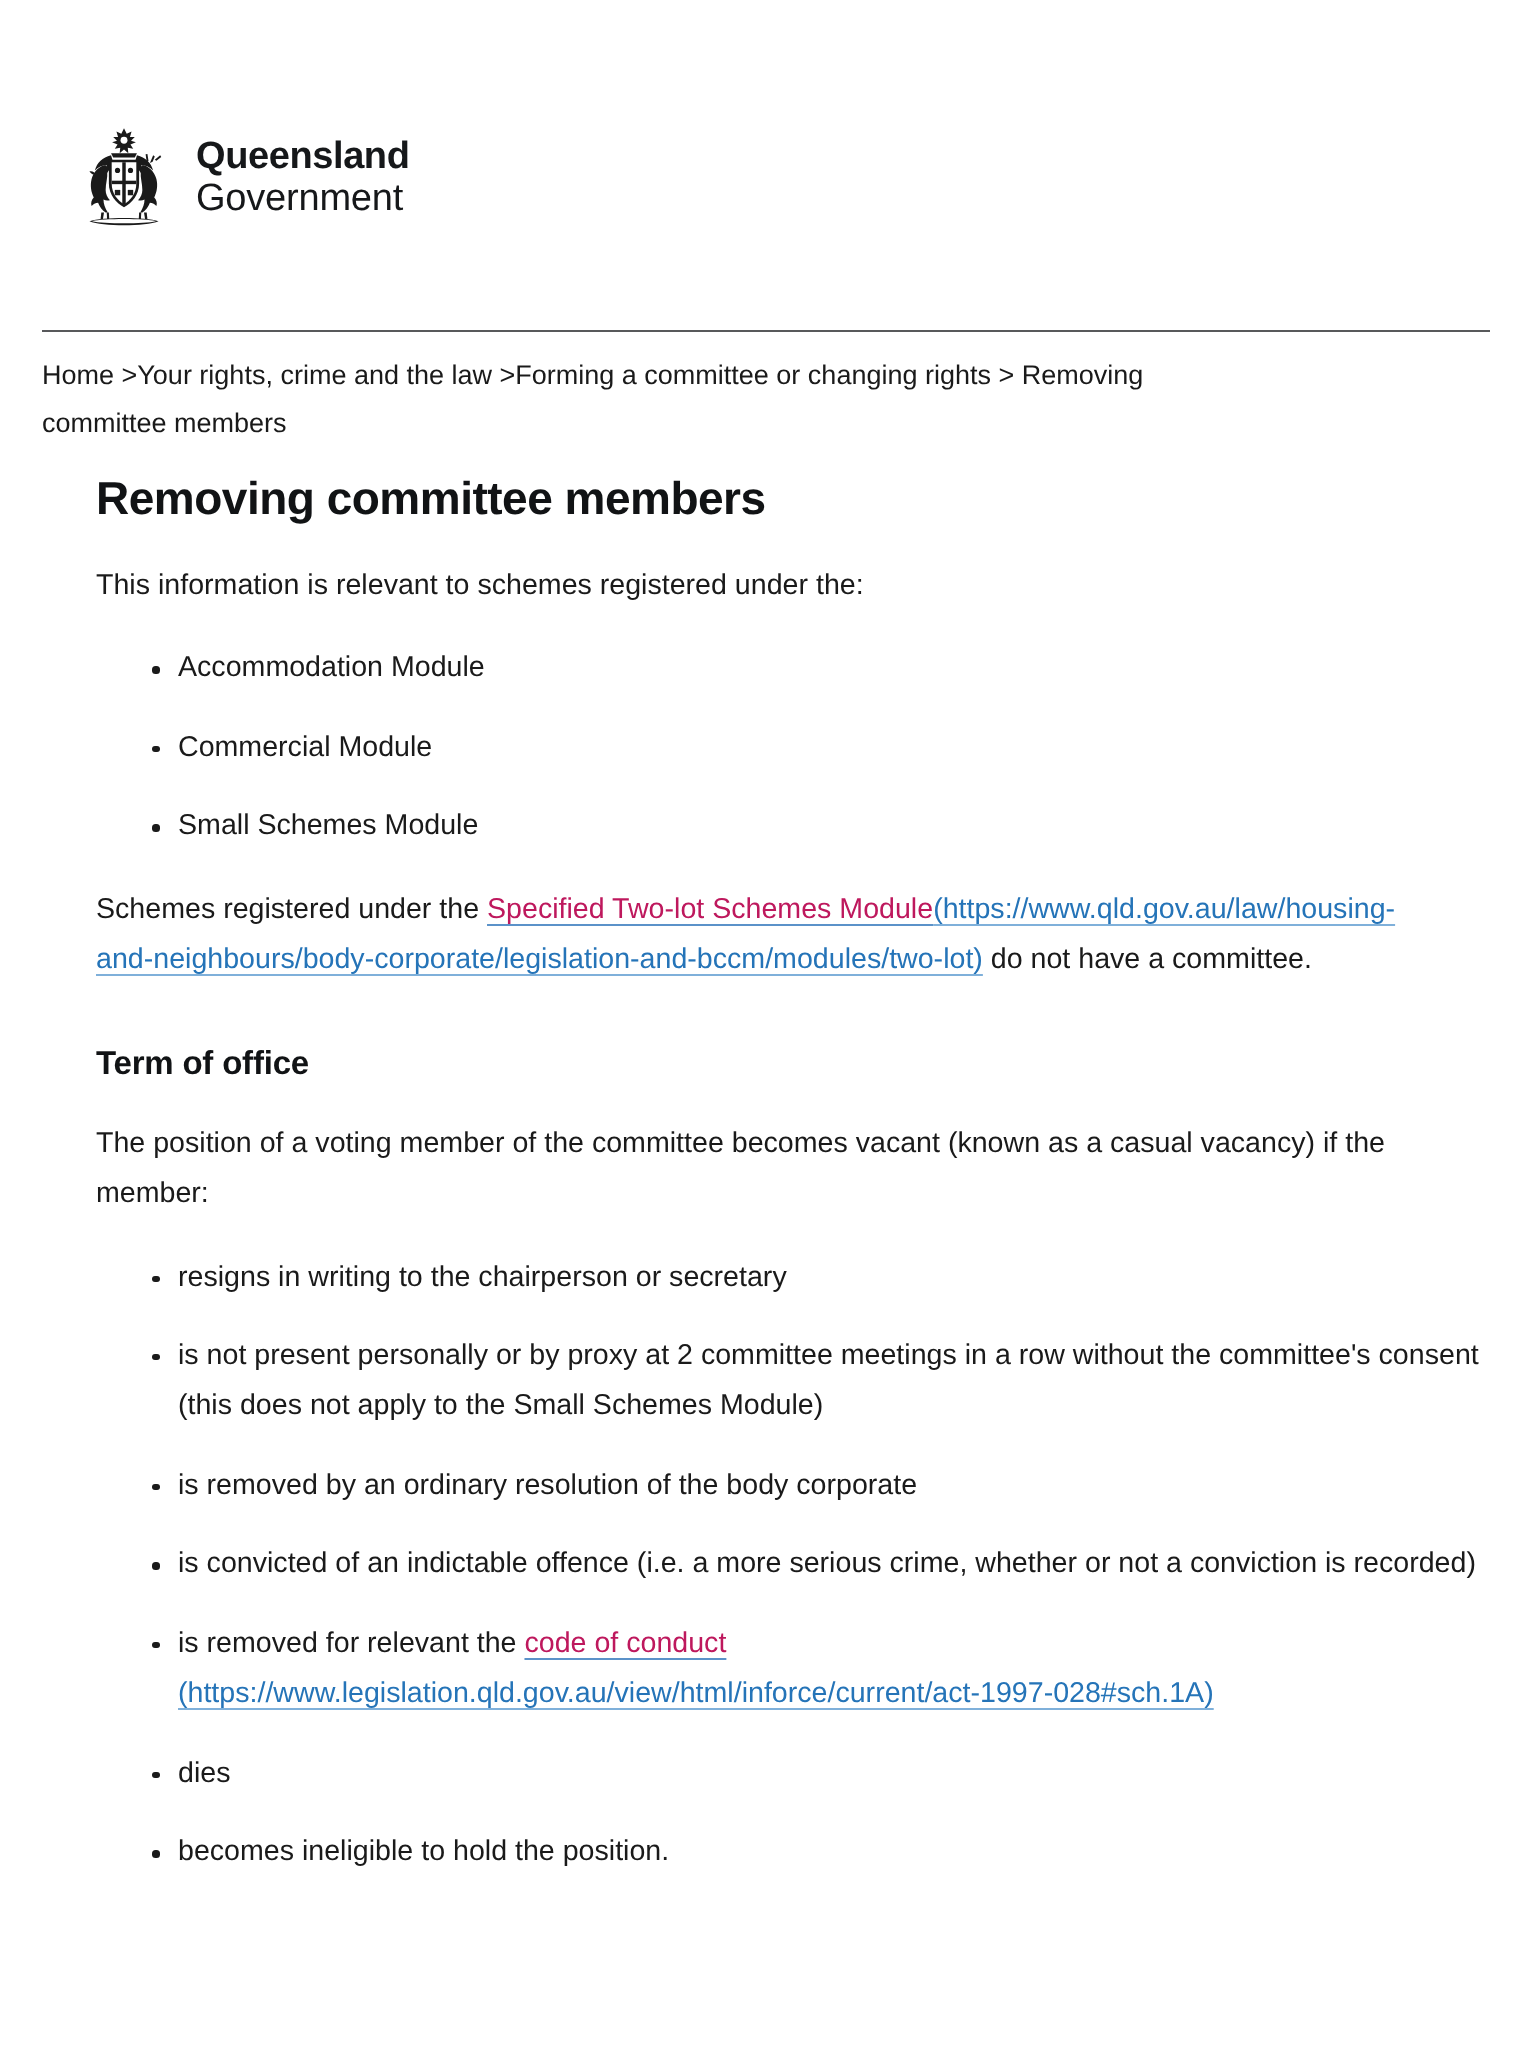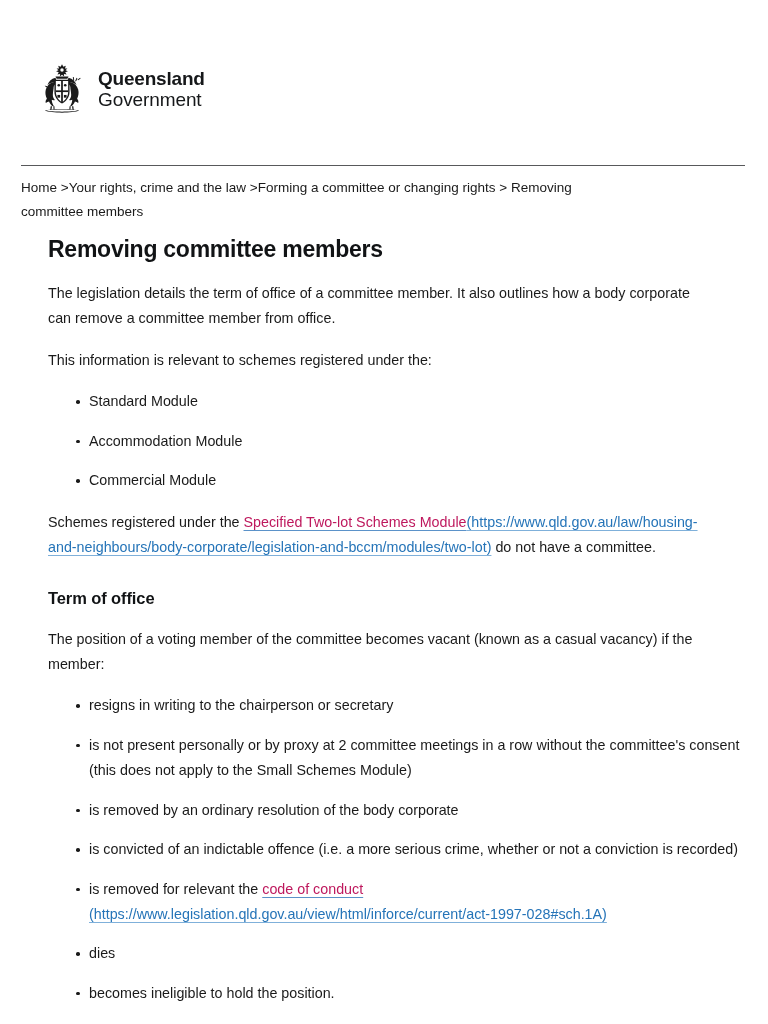--- a/index.html
+++ b/index.html
@@ -215,28 +215,27 @@
 <div class="content">
 
   <nav class="breadcrumb">
     <span>Home</span><span class="sep"> &gt;</span><span>Your rights, crime and the law</span><span class="sep"> &gt;</span><span>Forming a committee or changing rights</span><span class="sep"> &gt;</span> <span>Removing committee members</span>
   </nav>
 
   <article class="article">
 
     <h1 class="page-title">Removing committee members</h1>
 
-    <p class="body-text">The legislation details the term of office of a committee member. It also outlines how a body corporate can remove a committee member from office.</p>
 
     <p class="body-text">This information is relevant to schemes registered under the:</p>
 
     <ul class="bullets">
-      <li>Standard Module</li>
       <li>Accommodation Module</li>
       <li>Commercial Module</li>
+      <li>Small Schemes Module</li>
     </ul>
 
     <p class="body-text"><span>Schemes registered under the </span><span class="link-label">Specified Two-lot Schemes Module</span><span class="link-url">(https://www.qld.gov.au/law/housing-and-neighbours/body-corporate/legislation-and-bccm/modules/two-lot)</span><span> do not have a committee.</span></p>
 
     <h2 class="section-heading">Term of office</h2>
 
     <p class="body-text">The position of a voting member of the committee becomes vacant (known as a casual vacancy) if the member:</p>
 
     <ul class="bullets">
       <li>resigns in writing to the chairperson or secretary</li>

